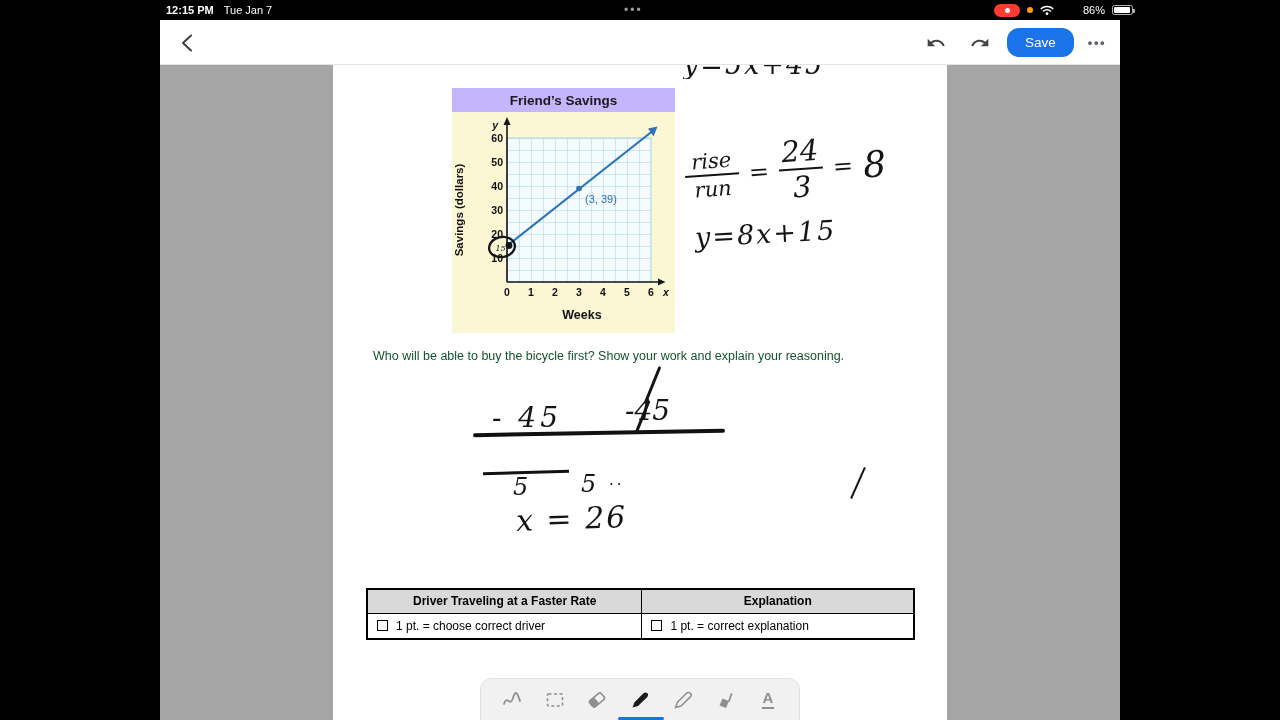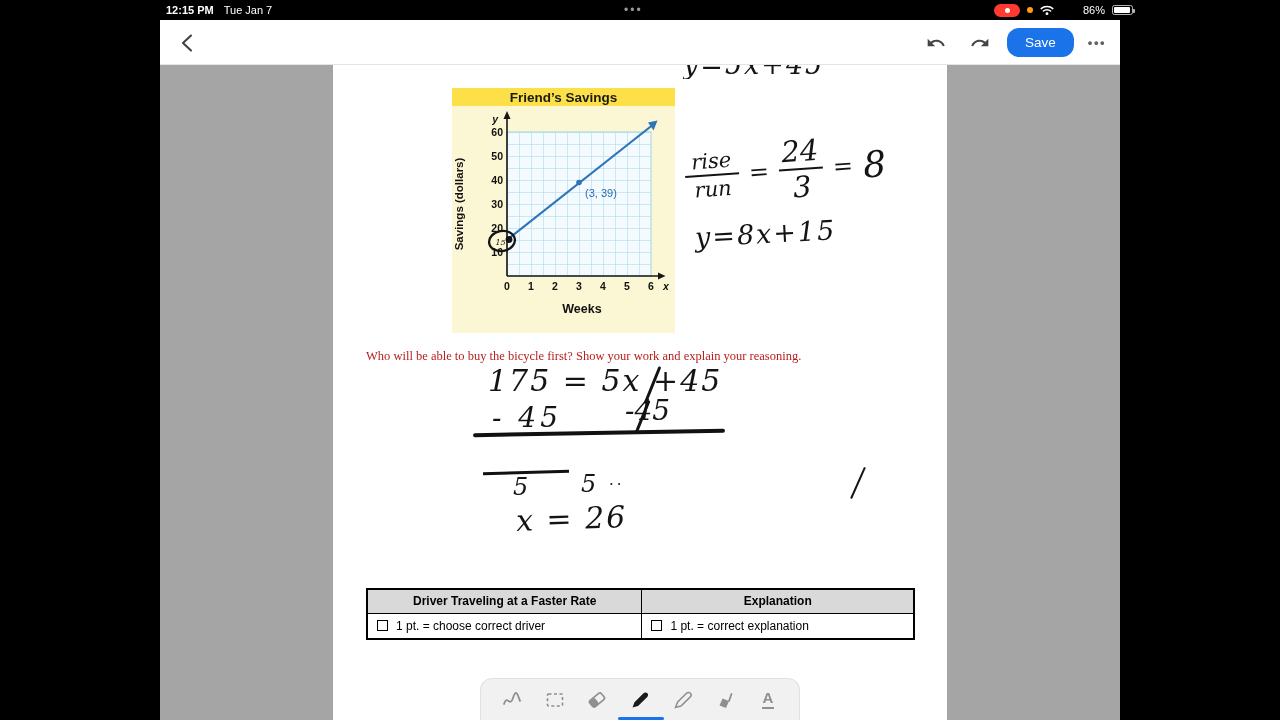--- a/index.html
+++ b/index.html
@@ -30,26 +30,26 @@
   .redo-btn { margin-right:16px; }
   .save-btn { background:#1a73e8; color:#fff; font-size:13.5px; padding:7px 18px; border-radius:12px; margin-right:10px; cursor:pointer; }
   .more-btn { color:#5f6368; font-size:13px; letter-spacing:1.5px; font-weight:bold; padding:0 4px; }
 
   
   .canvas { position:absolute; left:0; top:65px; width:960px; height:655px; background:#a5a5a5; }
   .page { position:absolute; left:173px; top:0; width:614px; height:655px; background:#fff; overflow:hidden; }
 
   
   .figure { position:absolute; left:119px; top:23px; width:223px; height:245px; background:#fbf6d3; }
-  .fig-header { height:18px; background:#fde047; display:flex; align-items:center; justify-content:center;
+  .fig-header { height:24px; background:#c4b5fd; display:flex; align-items:center; justify-content:center;
                 font-size:13.5px; font-weight:bold; color:#1a1a1a; }
   .fig-svg { display:block; }
 
   
-  .question { position:absolute; left:33px; top:284px; width:560px; font-size:12.5px; color:#b91c1c;font-family:Liberation Serif, serif; }
+  .question { position:absolute; left:40px; top:284px; width:560px; font-size:12.5px; color:#14532d; }
 
   
   .hw { font-family:"DejaVu Serif", serif; font-style:italic; color:#141414; position:absolute; white-space:nowrap; }
   .hw-clip { position:absolute; left:350px; top:0; width:190px; height:14px; overflow:hidden; }
   .hw-clip .hw { position:static; display:block; margin-top:-16px; font-size:27px; letter-spacing:2px; }
   .rise-block { left:352px; top:72px; display:flex; align-items:center; gap:10px; transform:rotate(-4deg); }
   .frac { display:inline-flex; flex-direction:column; align-items:center; font-size:21px; line-height:1.05; }
   .fbar { width:100%; min-width:54px; height:0; border-bottom:2.5px solid #141414; margin:2px 0; }
   .frac.big { font-size:29px; } .frac.big .fbar { min-width:44px; }
   .heq { font-size:24px; } .hval { font-size:36px; }
@@ -209,21 +209,20 @@
           <span class="fbar"></span>
           <span>3</span>
         </span>
         <span class="heq">=</span>
         <span class="hval">8</span>
       </div>
       <div class="hw ink-eq">y=8x+15</div>
 
       <div class="question">Who will be able to buy the bicycle first?  Show your work and explain your reasoning.</div>
 
-      <div class="hw step1"><span>175 = 5x +</span><span>45</span></div>
       <div class="hw step2l">- 45</div>
       <div class="hw step2r">-45</div>
       <div class="slash slash1"></div>
       <div class="slash slash2"></div>
       <div class="ink-rule"></div>
       <div class="divline"></div>
       <div class="hw div5l">5</div>
       <div class="hw div5r cancel">5</div>
       <div class="hw dots">··</div>
       <div class="hw step4">x = 26</div>

